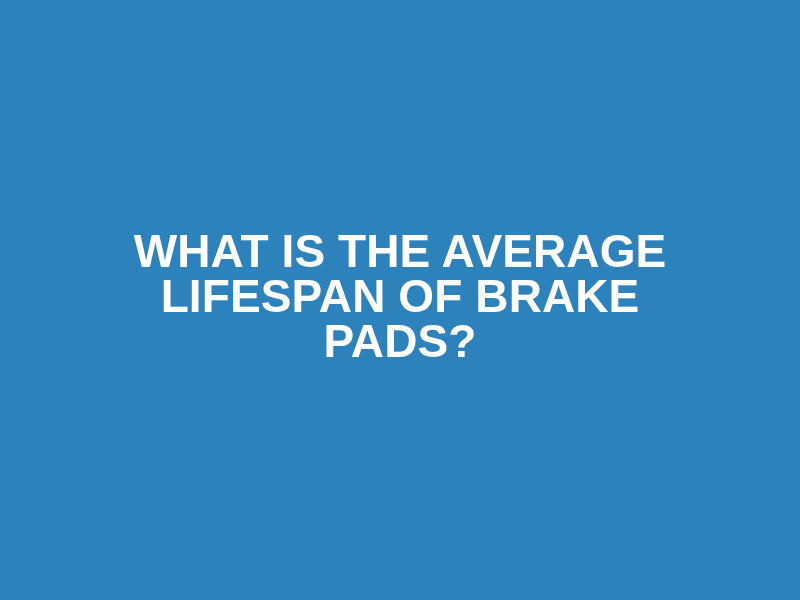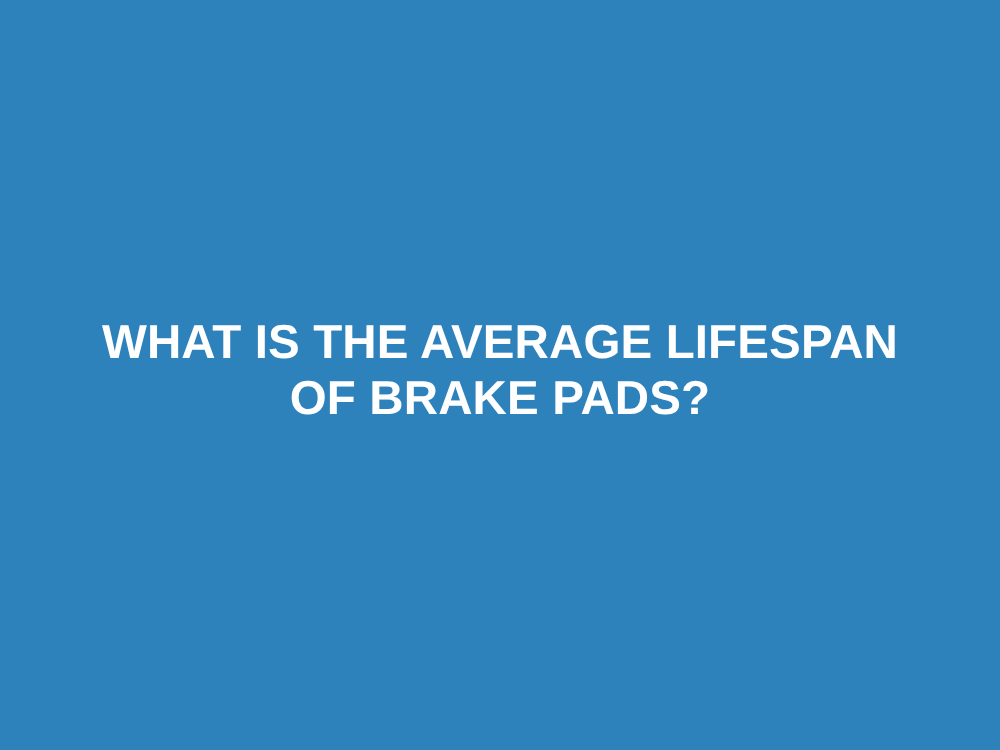--- a/index.html
+++ b/index.html
@@ -25,21 +25,21 @@
   .headline-wrap {
     width: 640px;
     margin-top: -7px;
     text-align: center;
   }
   .headline {
     margin: 0;
     padding: 0;
     color: #ffffff;
     font-family: "Liberation Sans", sans-serif;
-    font-size: 38px;
+    font-size: 46px;
     font-weight: 700;
     line-height: 45px;
     letter-spacing: 0.1px;
     text-transform: uppercase;
     text-align: center;
     white-space: pre-line;
   }
 </style>
 </head>
 <body>

